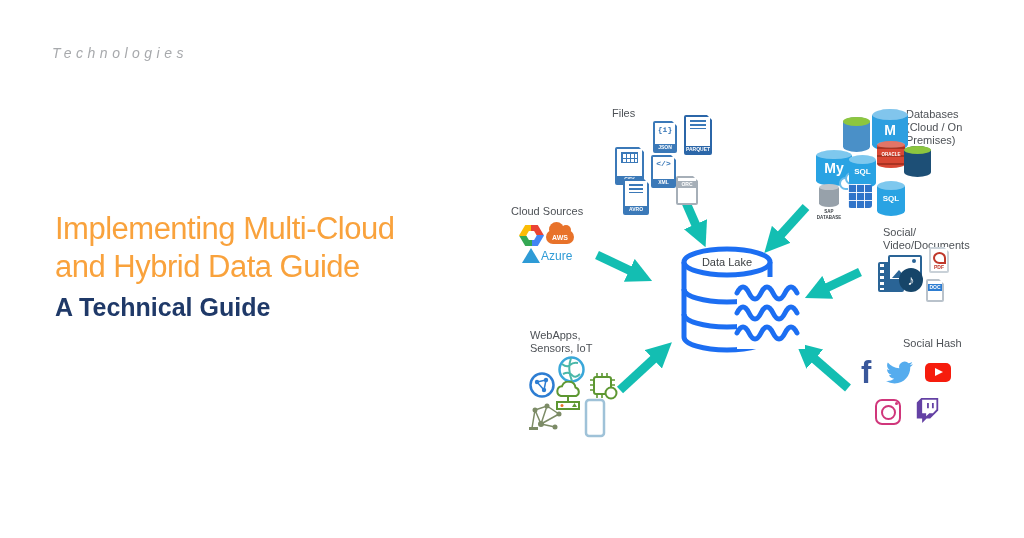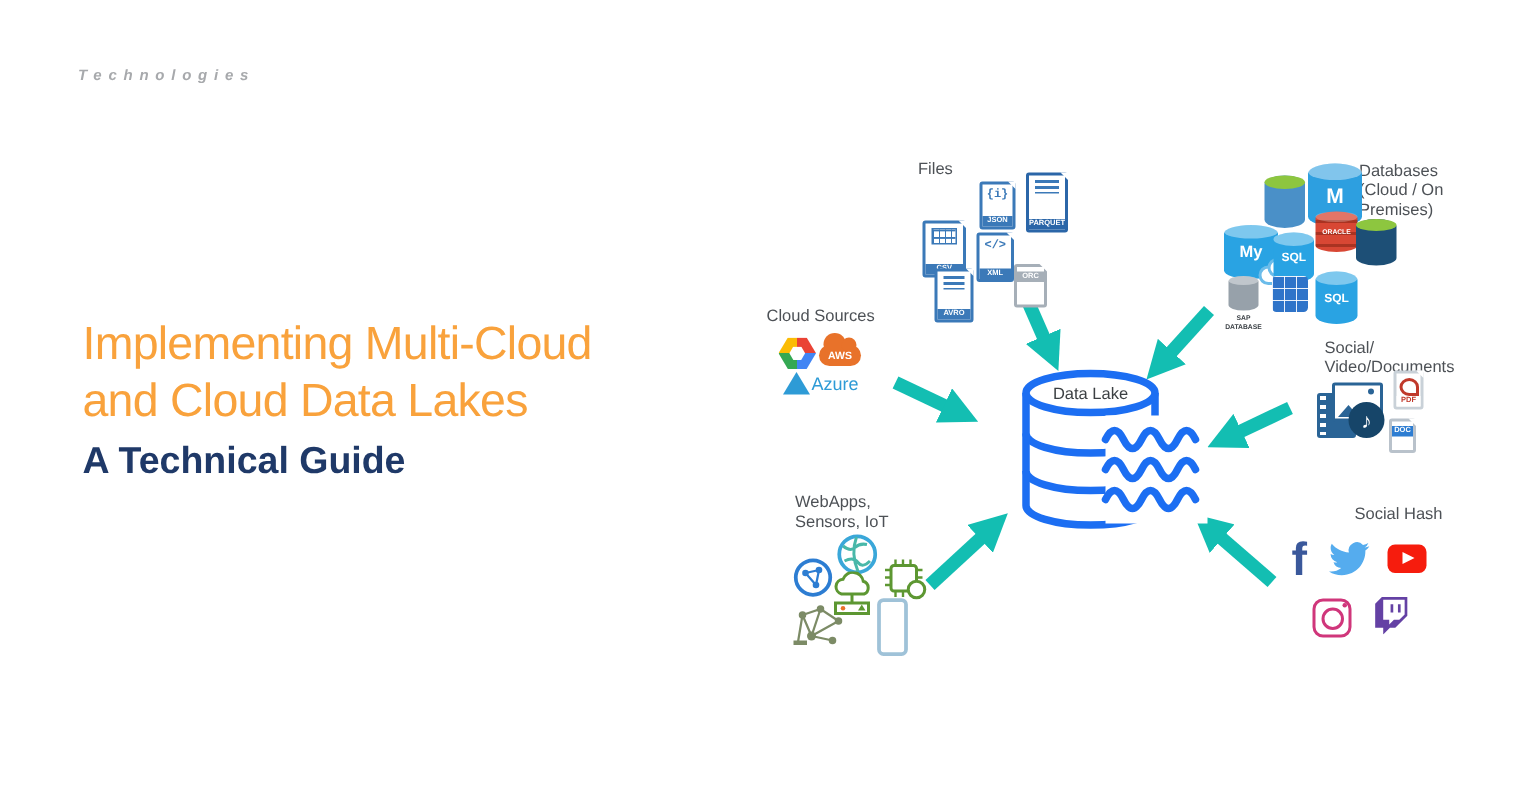--- a/index.html
+++ b/index.html
@@ -4,21 +4,21 @@
 <style>
   html,body{margin:0;padding:0;background:#fff}
   .canvas{position:relative;width:1024px;height:538px;background:#fff;overflow:hidden;
           font-family:"Liberation Sans",sans-serif}
   .abs{position:absolute}
 
   
   .logo{position:absolute;left:52px;top:48px;font-style:italic;font-weight:bold;white-space:nowrap}
   .logo-hash{font-size:38px;color:#F7941E;letter-spacing:-2px}
   .logo-studioz{font-size:33px;color:#29ABE2;letter-spacing:-1px}
-  .logo-tag{text-align:left;color:#A7A9AC;font-size:10px;letter-spacing:4.5px;margin-top:-3px;font-weight:bold;padding-right:2px}
+  .logo-tag{text-align:left;color:#A7A9AC;font-size:14px;letter-spacing:4.5px;margin-top:-3px;font-weight:normal;padding-right:2px}
 
   
   .title{position:absolute;left:55px;top:210px}
   .title-main{font-weight:normal;font-size:31px;line-height:38px;color:#F9A23C;letter-spacing:-.5px}
   .title-sub{font-weight:bold;font-size:25px;color:#1F3968;margin-top:7px}
 
   
   .lbl{position:absolute;font-size:11px;line-height:13px;color:#4D5156}
 
   
@@ -125,21 +125,21 @@
     </g>
   </svg>
 
   <div class="logo">
     <div class="logo-tag">Technologies</div>
   </div>
 
   <div class="title">
     <div class="title-main">
       <div>Implementing Multi-Cloud</div>
-      <div>and Cloud Data Lakes</div>
+      <div>and Hybrid Data Guide</div>
     </div>
     <div class="title-sub">A Technical Guide</div>
   </div>
 
   <div class="lbl" style="left:612px;top:107px">Files</div>
   <div class="lbl" style="left:906px;top:108px">
     <div>Databases</div>
     <div>(Cloud / On</div>
     <div>Premises)</div>
   </div>
@@ -179,21 +179,21 @@
   </div>
 
   <div class="cyl gtop" style="left:843px;top:117px;width:27px;height:35px;background:#4A90C8"></div>
   <div class="cyl" style="left:872px;top:109px;width:36px;height:42px;background:#2D9FE0;font-size:14px">
     <i>M</i>
   </div>
   <div class="cyl oracle" style="left:877px;top:141px;width:28px;height:27px">
     <i>ORACLE</i>
   </div>
   <div class="cyl navy gtop" style="left:904px;top:146px;width:27px;height:31px"></div>
-  <div class="cyl" style="left:816px;top:150px;width:36px;height:36px;font-size:11px;font-style:italic">
+  <div class="cyl" style="left:816px;top:150px;width:36px;height:36px;font-size:14px;font-style:italic">
     <i>My</i>
   </div>
   <div class="mini-cloud" style="left:839px;top:177px"></div>
   <div class="cyl" style="left:849px;top:155px;width:27px;height:33px">
     <i>SQL</i>
   </div>
   <div class="cyl sap" style="left:819px;top:184px;width:20px;height:23px"></div>
   <div class="saplbl" style="left:812px;top:209px">
     <div>SAP</div>
     <div>DATABASE</div>

